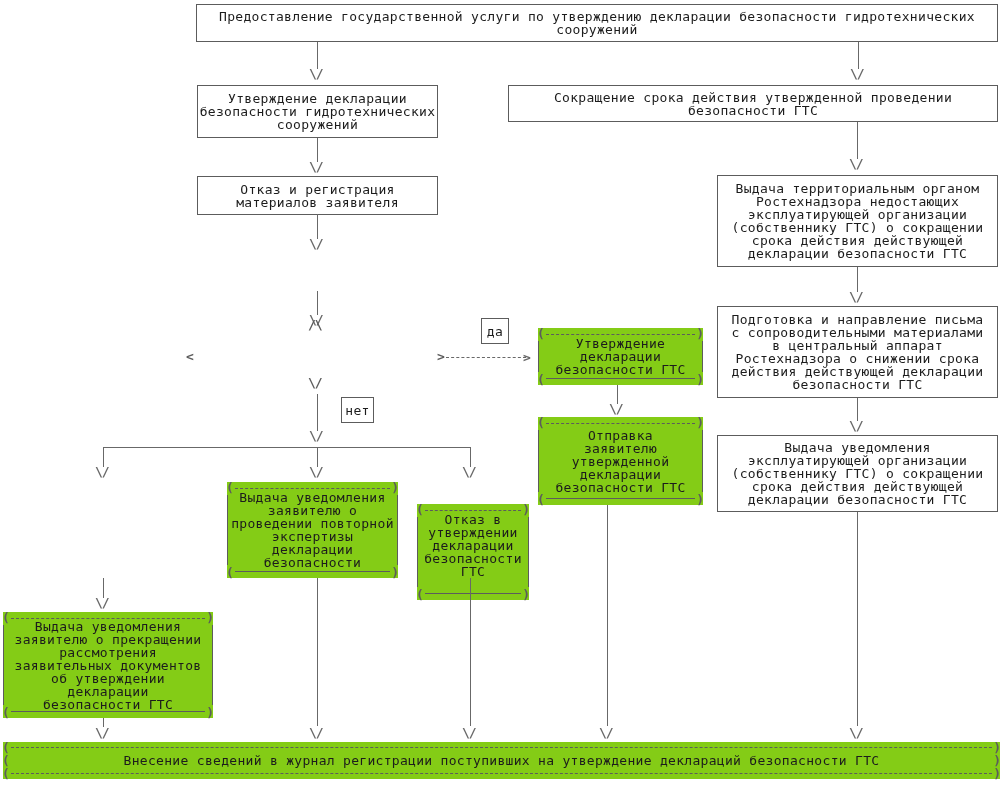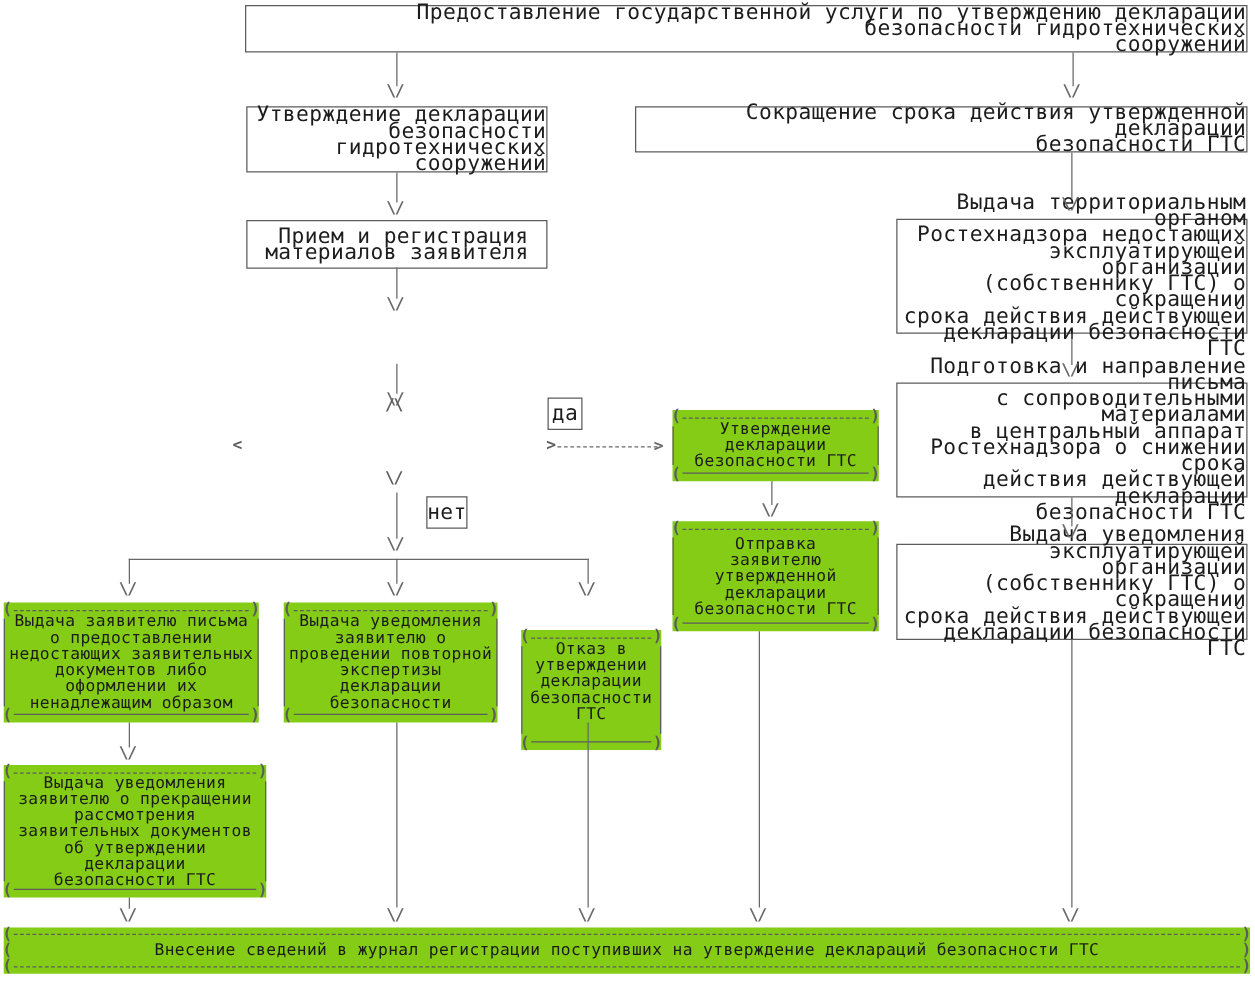--- a/index.html
+++ b/index.html
@@ -1,21 +1,21 @@
 <!DOCTYPE html>
 <html><head>
 <meta charset="utf-8">
 <style>
   html,body{margin:0;padding:0;background:#ffffff;}
   .canvas{position:relative;width:1004px;height:786px;background:#ffffff;overflow:hidden;
           font-family:"DejaVu Sans Mono",monospace;color:#1c1c1c;}
   
   .box{position:absolute;box-sizing:border-box;border:1px solid #5c5c5c;background:#fff;
        display:flex;align-items:center;justify-content:center;}
-  .txt{white-space:pre-line;text-align:right;font-size:17px;line-height:13px;letter-spacing:.3px;}
+  .txt{white-space:pre-line;text-align:center;font-size:13px;line-height:13px;letter-spacing:.3px;}
   
   .rbox{position:absolute;box-sizing:border-box;background:#84cc16;}
   .rl{position:absolute;left:8px;right:8px;height:0;border-top:1px dashed #5c5c5c;}
   .rl.sd{border-top-style:solid;}
   .rl.t{top:6px}.rl.b{bottom:6px}
   .rbox.jr .rl.t{top:5px}.rbox.jr .rl.b{bottom:5px}
   .rv{position:absolute;top:13px;bottom:13px;width:0;border-left:1px solid #5c5c5c;}
   .rv.l{left:0}.rv.r{right:0}
   .cn{position:absolute;font-size:13px;line-height:13px;color:#5c5c5c;}
   .cn.tl{left:-1px;top:-1px}.cn.tr{right:-1px;top:-1px}
@@ -45,28 +45,28 @@
 сооружений</div>
     </div>
 
   <div class="box" style="left:197px;top:85px;width:241px;height:53px">
       <div class="txt">Утверждение декларации
 безопасности гидротехнических
 сооружений</div>
     </div>
 
   <div class="box" style="left:197px;top:176px;width:241px;height:39px">
-      <div class="txt">Прием и регистрация
+      <div class="txt">Отказ и регистрация
 материалов заявителя</div>
     </div>
 
 
 
   <div class="box" style="left:508px;top:85px;width:490px;height:37px">
-      <div class="txt">Сокращение срока действия утвержденной декларации
+      <div class="txt">Сокращение срока действия утвержденной проведении
 безопасности ГТС</div>
     </div>
 
   <div class="box" style="left:717px;top:175px;width:281px;height:92px">
       <div class="txt">Выдача территориальным органом
 Ростехнадзора недостающих
 эксплуатирующей организации
 (собственнику ГТС) о сокращении
 срока действия действующей
 декларации безопасности ГТС</div>
@@ -82,21 +82,21 @@
     </div>
 
   <div class="box" style="left:717px;top:435px;width:281px;height:77px">
       <div class="txt">Выдача уведомления
 эксплуатирующей организации
 (собственнику ГТС) о сокращении
 срока действия действующей
 декларации безопасности ГТС</div>
     </div>
 
-  <div class="box" style="left:438px;top:318px;width:28px;height:26px">
+  <div class="box" style="left:481px;top:318px;width:28px;height:26px">
       <div class="txt">да</div>
     </div>
   <div class="box" style="left:341px;top:397px;width:33px;height:26px">
       <div class="txt">нет</div>
     </div>
 
   <div class="rbox" style="left:538px;top:328px;width:165px;height:57px">
     <i class="rl t"></i>
       <i class="rl b sd"></i>
     <i class="rv l"></i>
@@ -119,36 +119,20 @@
       <b class="cn tr pr"></b>
       <b class="cn bl pl"></b>
       <b class="cn br pr"></b>
     <div class="rtxt">Отправка
 заявителю
 утвержденной
 декларации
 безопасности ГТС</div>
   </div>
 
-  <div class="rbox" style="left:3px;top:482px;width:204px;height:96px">
-    <i class="rl t"></i>
-      <i class="rl b sd"></i>
-    <i class="rv l"></i>
-      <i class="rv r"></i>
-    <b class="cn tl pl"></b>
-      <b class="cn tr pr"></b>
-      <b class="cn bl pl"></b>
-      <b class="cn br pr"></b>
-    <div class="rtxt">Выдача заявителю письма
-о предоставлении
-недостающих заявительных
-документов либо
-оформлении их
-ненадлежащим образом</div>
-  </div>
 
   <div class="rbox" style="left:227px;top:482px;width:171px;height:96px">
     <i class="rl t"></i>
       <i class="rl b sd"></i>
     <i class="rv l"></i>
       <i class="rv r"></i>
     <b class="cn tl pl"></b>
       <b class="cn tr pr"></b>
       <b class="cn bl pl"></b>
       <b class="cn br pr"></b>

